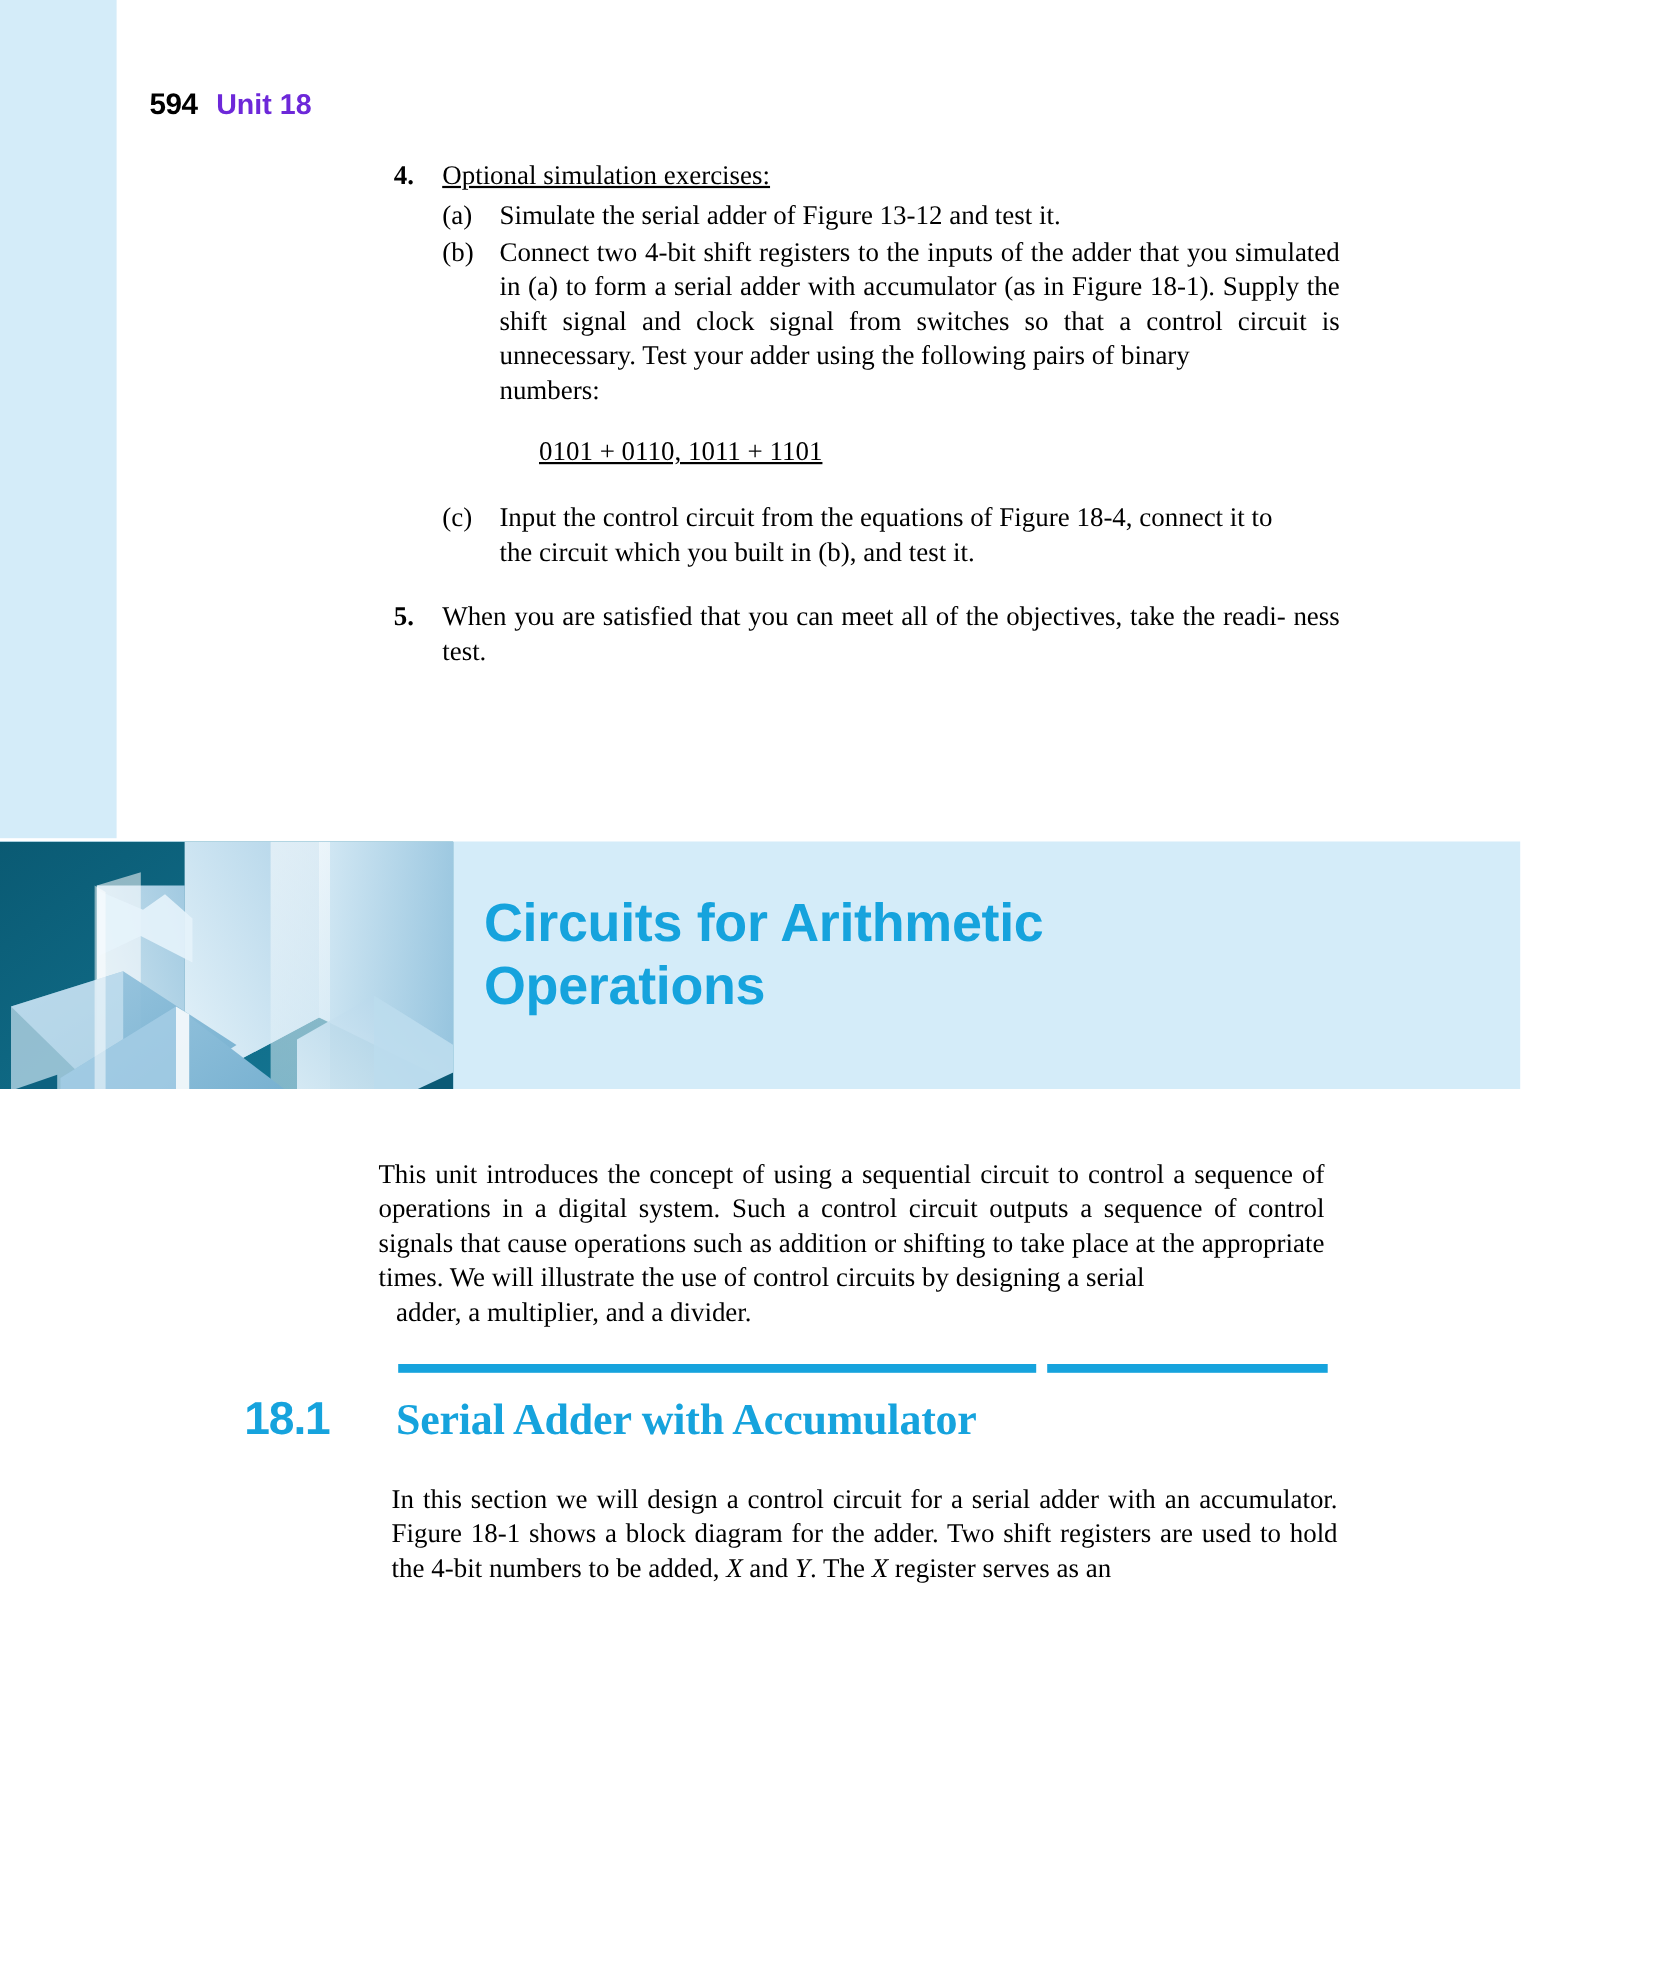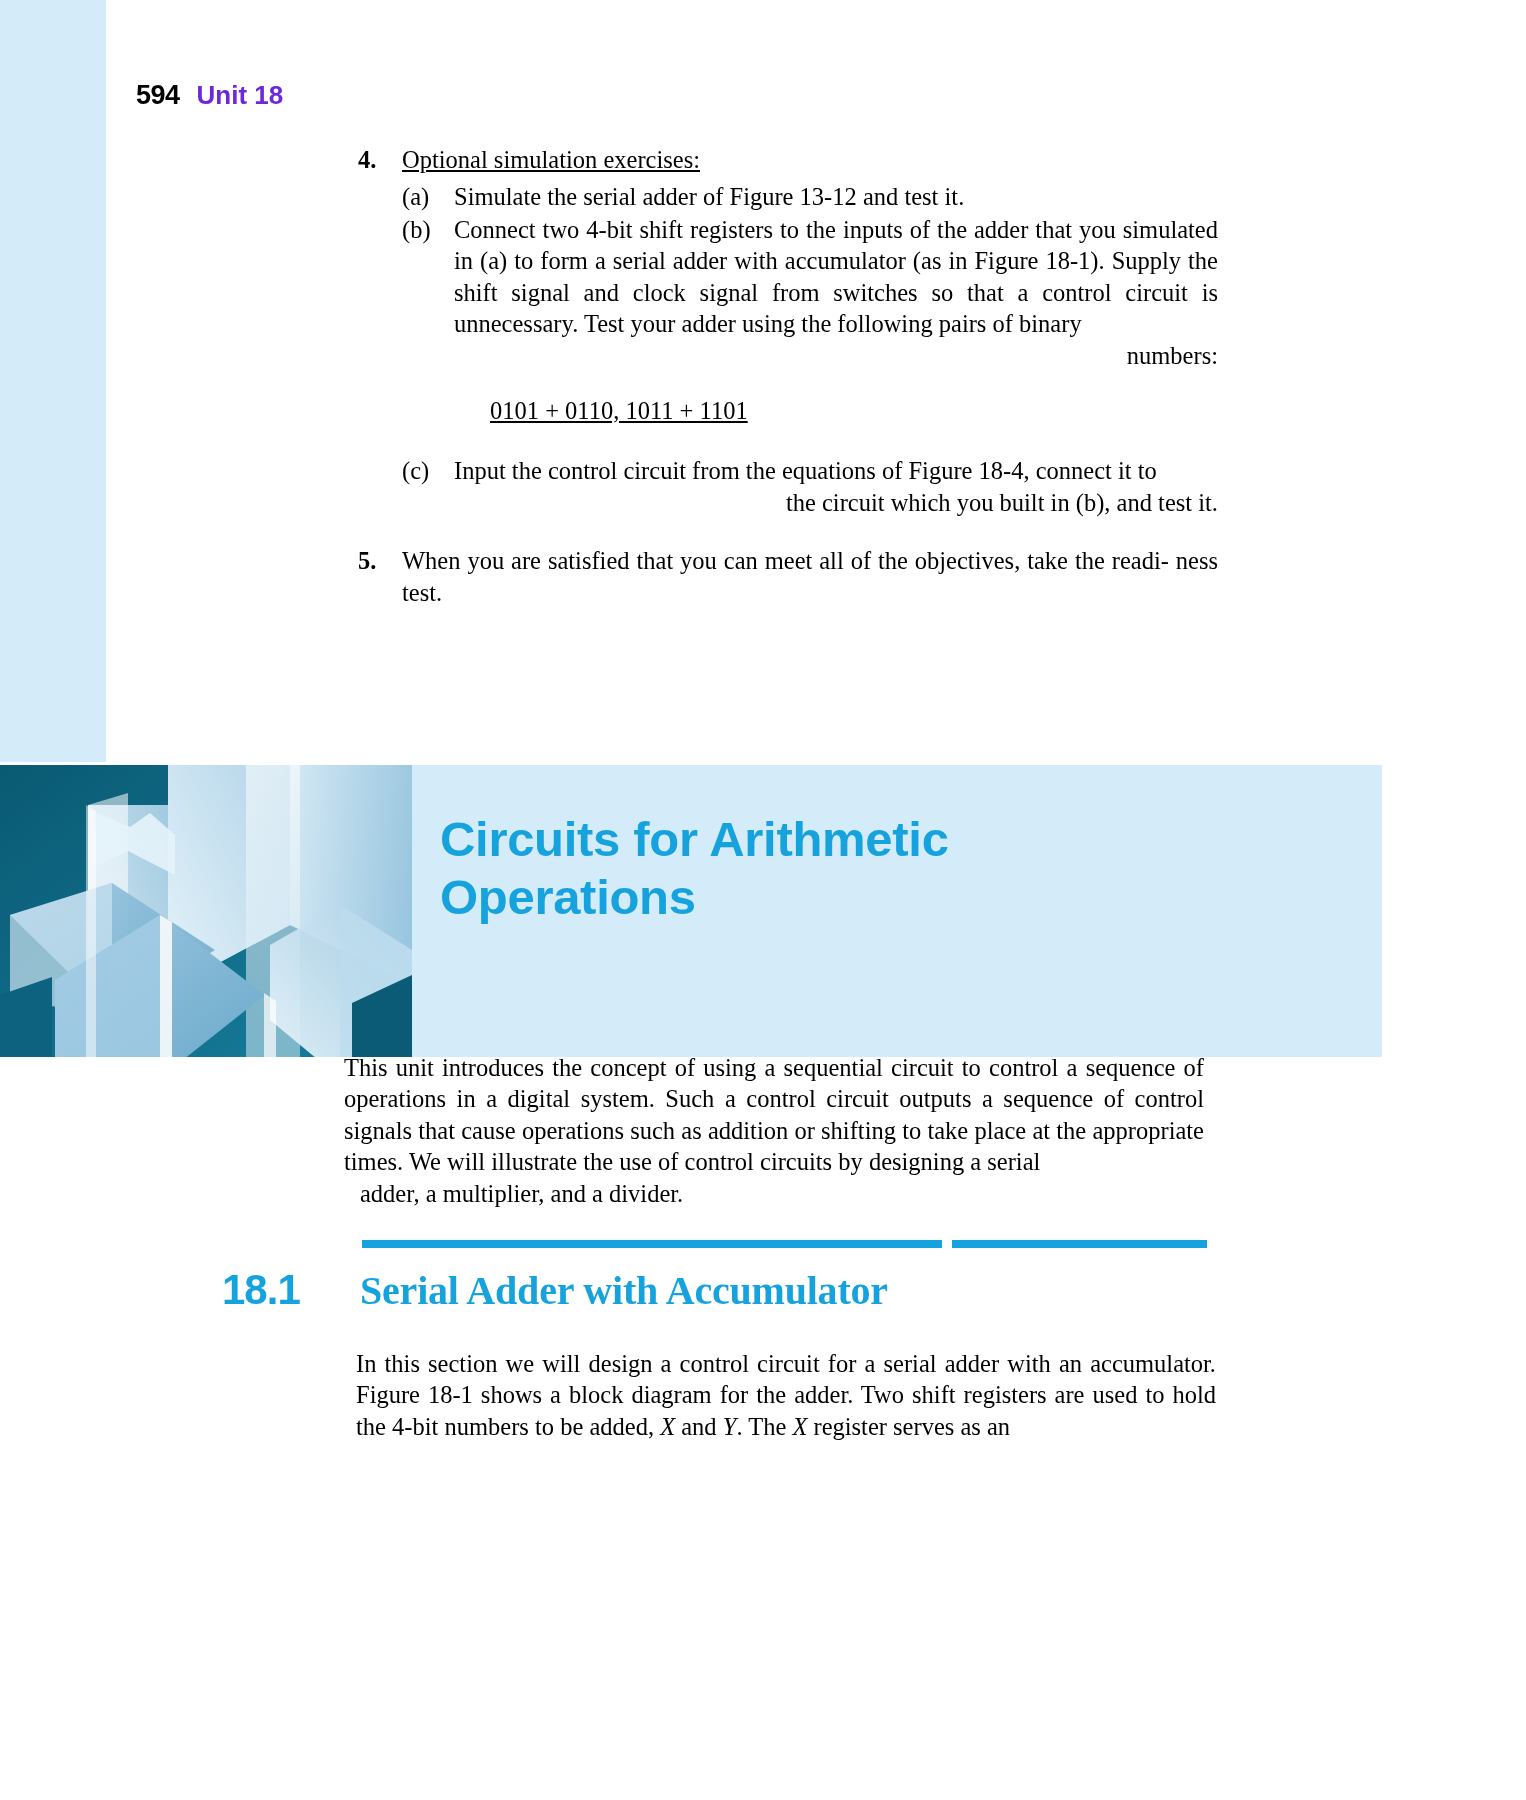--- a/index.html
+++ b/index.html
@@ -84,38 +84,38 @@
     margin-bottom: 1px;
   }
   .sub-label {
     flex: 0 0 52px;
   }
   .sub-body {
     flex: 1 1 auto;
     text-align: justify;
   }
   .sub-body.nojust { text-align: left; }
-  .sub-body > span.lastline { display: block; text-align: right; }
+  .sub-body > span.lastline { display: block; text-align: left; }
 
   .binary-line {
     margin: 26px 0 30px 0;
     padding-left: 88px;
     font-size: 24.5px;
     text-decoration: underline;
   }
 
   .spacer-5 { height: 26px; }
 
   
   .banner {
     position: absolute;
     left: 0;
     top: 765px;
     width: 1382px;
-    height: 292px;
+    height: 225px;
     background: #d4ecf9;
     overflow: hidden;
   }
   .banner-art {
     position: absolute;
     left: 0;
     top: 0;
     width: 412px;
     height: 313px;
     overflow: hidden;

